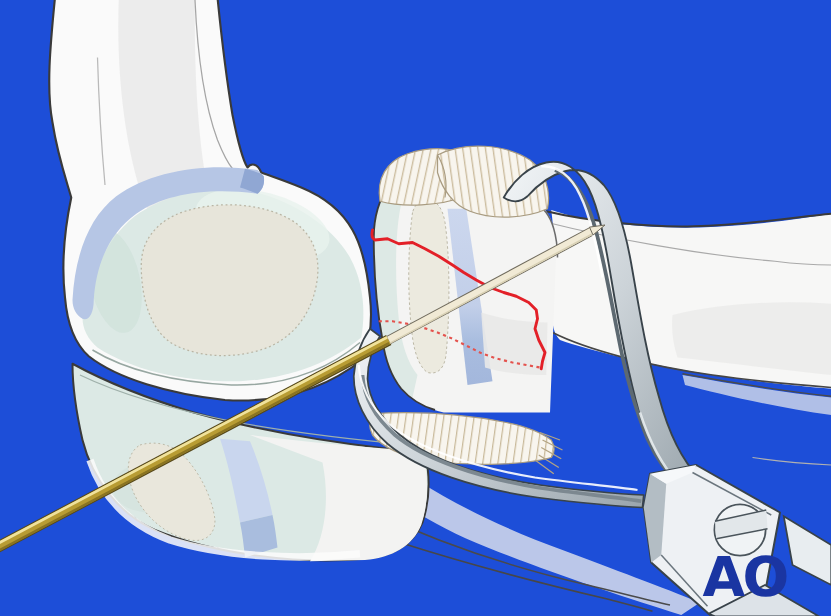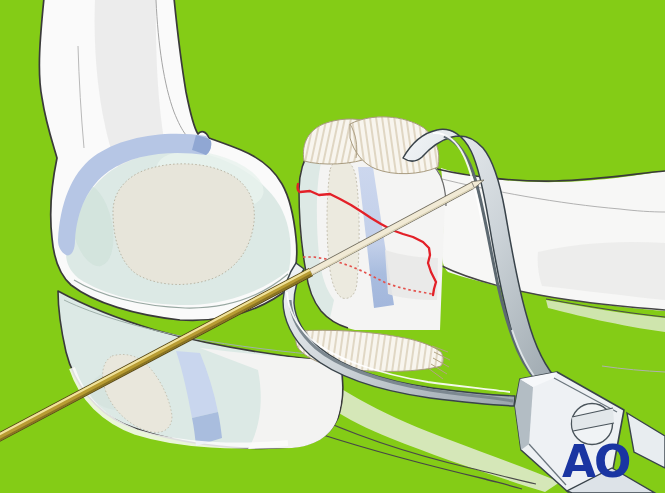--- a/index.html
+++ b/index.html
@@ -1,16 +1,16 @@
 <!DOCTYPE html>
 <html><head>
 <meta charset="utf-8">
 <style>
   html,body{margin:0;padding:0;background:#ffffff;}
-  #stage{position:relative;width:665px;height:493px;background:#84cc16;overflow:hidden;
+  #stage{position:relative;width:665px;height:493px;background:#1d4ed8;overflow:hidden;
          font-family:"DejaVu Sans","Liberation Sans",sans-serif;}
   svg{display:block;}
   .ao-text{font-family:"DejaVu Sans","Liberation Sans",sans-serif;
            font-weight:bold;font-size:44px;letter-spacing:-2px;}
 </style>
 </head>
 <body>
 
 <div id="stage">
 <svg width="665" height="493" viewBox="0 0 665 493" xmlns="http://www.w3.org/2000/svg">

